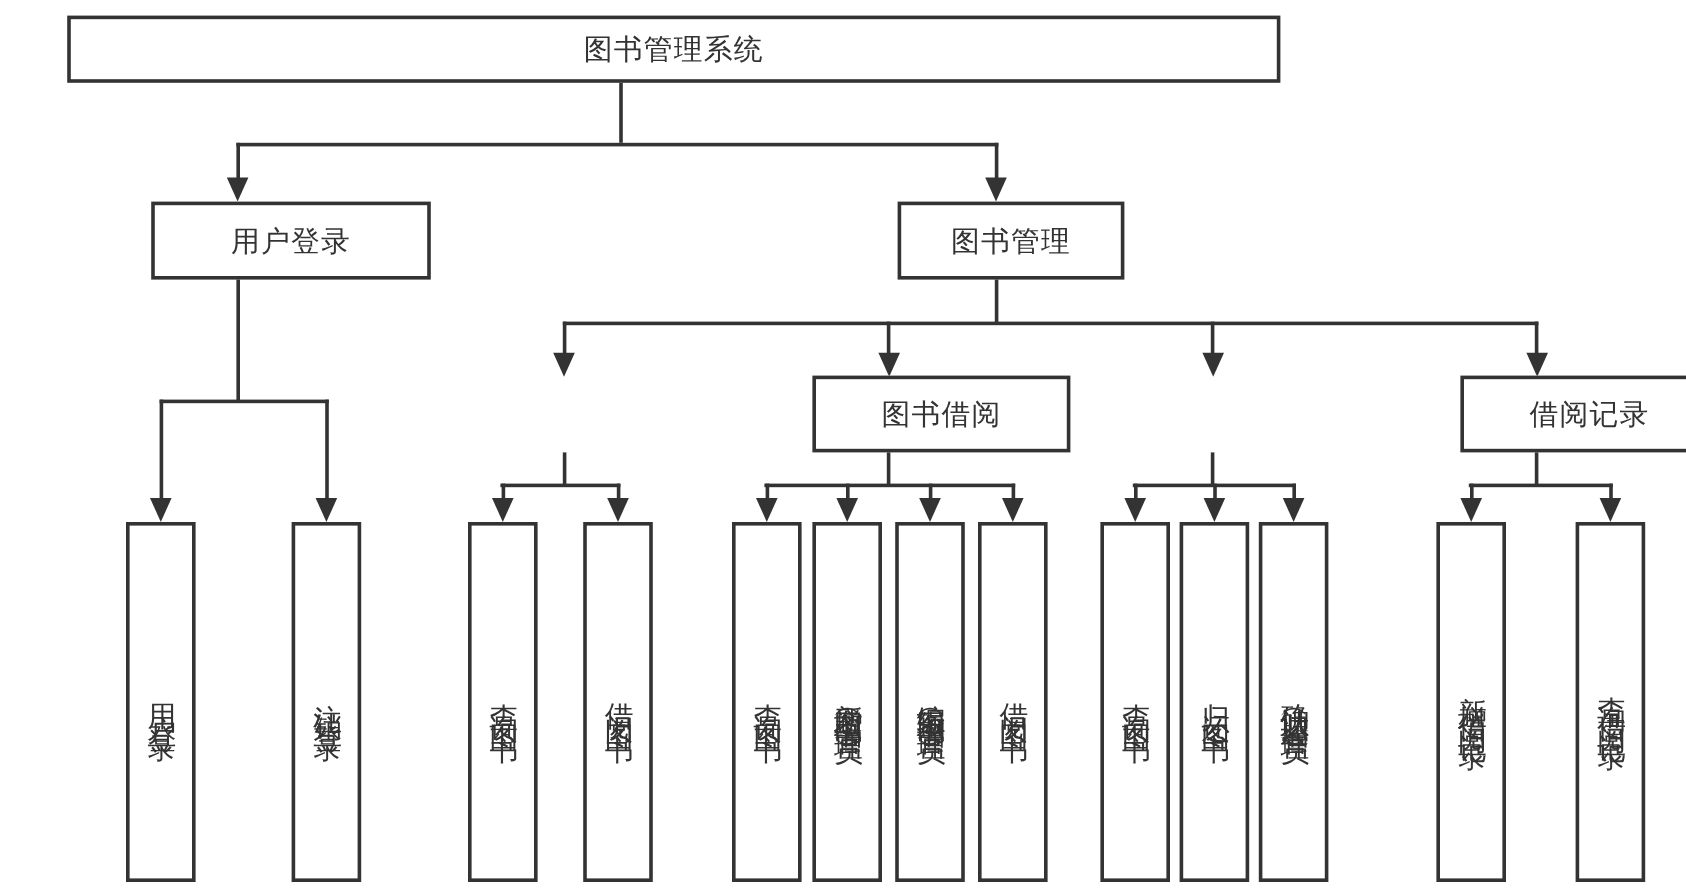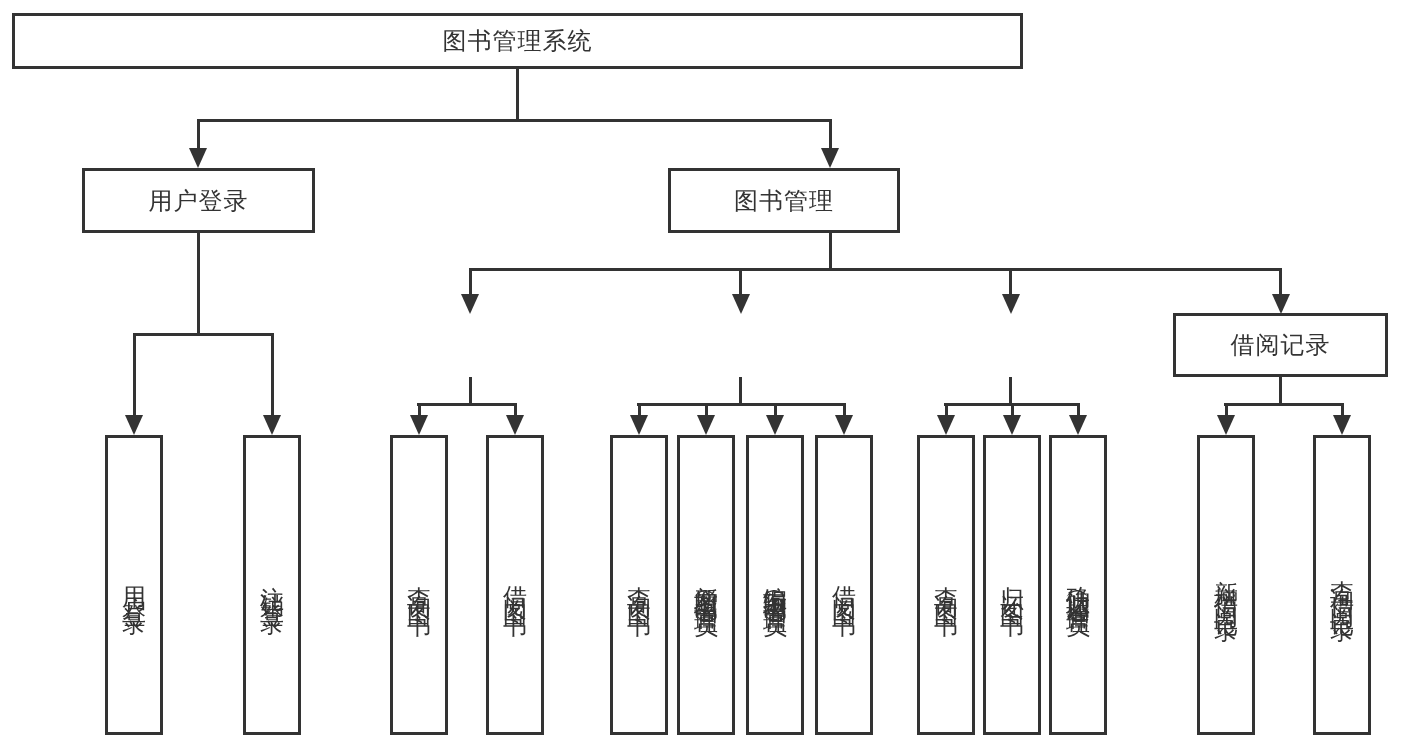--- a/index.html
+++ b/index.html
@@ -18,20 +18,21 @@
     position: absolute;
     box-sizing: border-box;
     border: 3px solid var(--color-line, #333);
     background: #fff;
     display: flex;
     align-items: center;
     justify-content: center;
     font-size: 24px;
     color: var(--color-text, #333);
     letter-spacing: 1px;
+    margin-left: 44px;
   }
   .leaf {
     position: absolute;
     box-sizing: border-box;
     width: 58px;
     height: 300px;
     border: 3px solid var(--color-line, #333);
     background: #fff;
     display: flex;
     align-items: center;
@@ -81,21 +82,21 @@
   <div class="line" style="left:516px; top:69px; width:3px; height:50px;"></div>
   <div class="line" style="left:197px; top:119px; width:635px; height:3px;"></div>
   <div class="line" style="left:197px; top:119px; width:3px; height:31px;"></div>
   <div class="arrow" style="left:189px; top:148px;"></div>
   <div class="line" style="left:829px; top:119px; width:3px; height:31px;"></div>
   <div class="arrow" style="left:821px; top:148px;"></div>
 
   <div class="hnode" style="left:82px; top:168px; width:233px; height:65px;">
     <span>用户登录</span>
   </div>
-  <div class="hnode" style="left:668px; top:168px; width:232px; height:65px;">
+  <div class="hnode" style="left:704px; top:168px; width:189px; height:65px;">
     <span>图书管理</span>
   </div>
 
   <div class="line" style="left:197px; top:233px; width:3px; height:102px;"></div>
   <div class="line" style="left:133px; top:333px; width:141px; height:3px;"></div>
   <div class="line" style="left:133px; top:333px; width:3px; height:84px;"></div>
   <div class="arrow" style="left:125px; top:415px;"></div>
   <div class="line" style="left:271px; top:333px; width:3px; height:84px;"></div>
   <div class="arrow" style="left:263px; top:415px;"></div>
 
@@ -103,20 +104,23 @@
   <div class="line" style="left:469px; top:268px; width:813px; height:3px;"></div>
   <div class="line" style="left:469px; top:268px; width:3px; height:28px;"></div>
   <div class="arrow" style="left:461px; top:294px;"></div>
   <div class="line" style="left:739px; top:268px; width:3px; height:28px;"></div>
   <div class="arrow" style="left:732px; top:294px;"></div>
   <div class="line" style="left:1009px; top:268px; width:3px; height:28px;"></div>
   <div class="arrow" style="left:1002px; top:294px;"></div>
   <div class="line" style="left:1279px; top:268px; width:3px; height:28px;"></div>
   <div class="arrow" style="left:1272px; top:294px;"></div>
 
+  <div class="hnode" style="left:633px; top:313px; width:215px; height:64px;">
+    <span>图书借阅</span>
+  </div>
   <div class="hnode" style="left:1173px; top:313px; width:215px; height:64px;">
     <span>借阅记录</span>
   </div>
 
   <div class="line" style="left:469px; top:377px; width:3px; height:28px;"></div>
   <div class="line" style="left:417px; top:403px; width:100px; height:3px;"></div>
   <div class="line" style="left:418px; top:403px; width:3px; height:16px;"></div>
   <div class="arrow" style="left:410px; top:415px;"></div>
   <div class="line" style="left:514px; top:403px; width:3px; height:16px;"></div>
   <div class="arrow" style="left:506px; top:415px;"></div>

